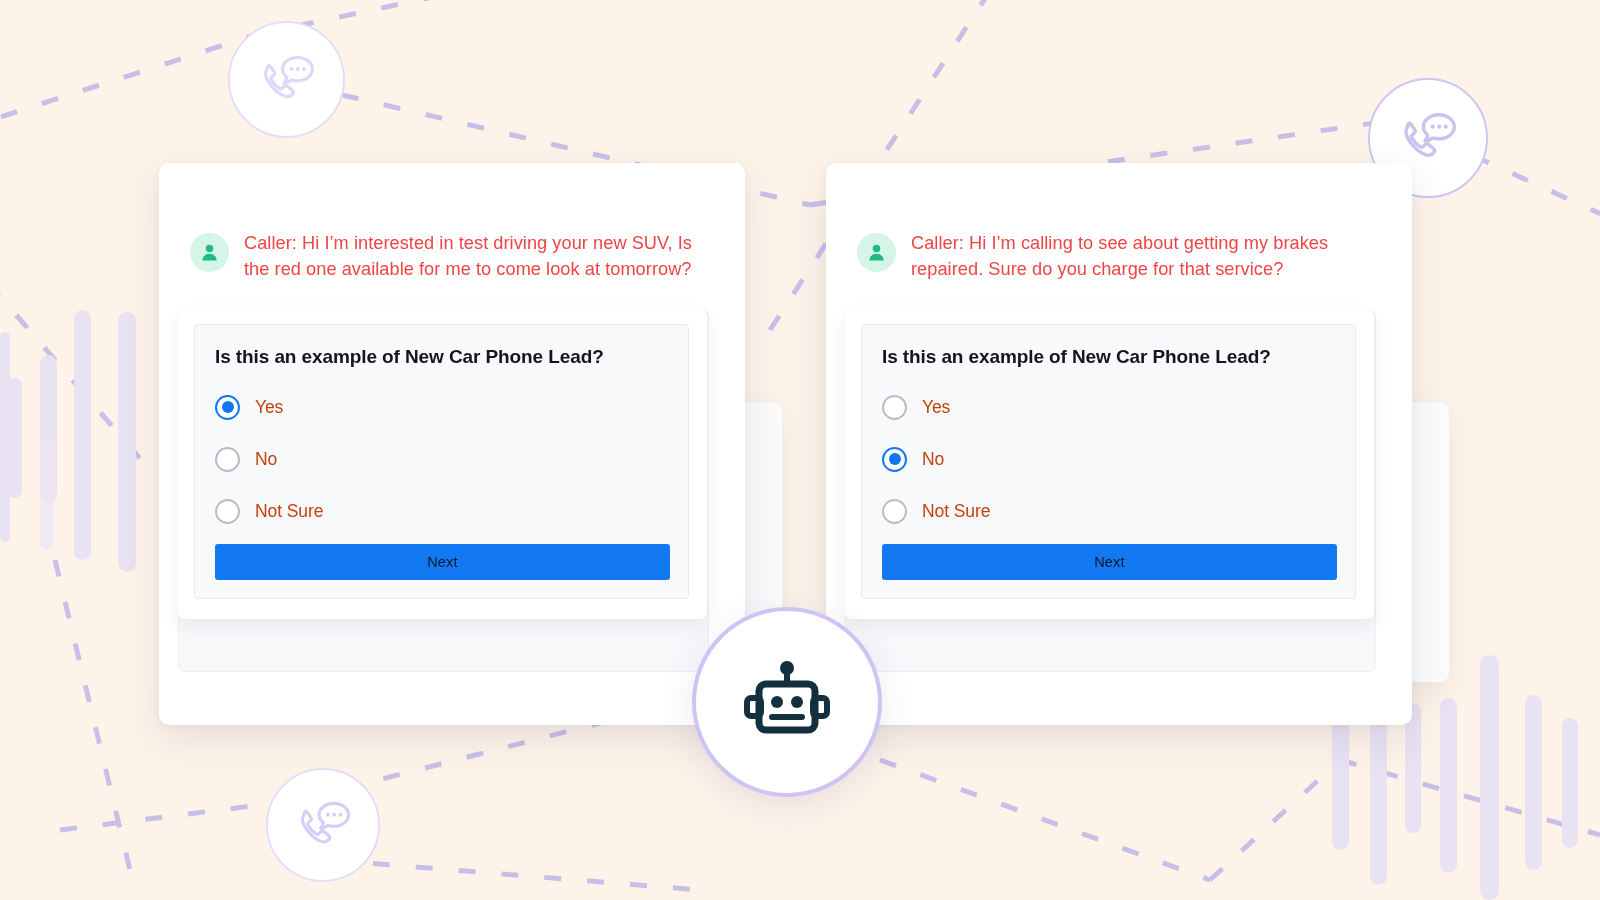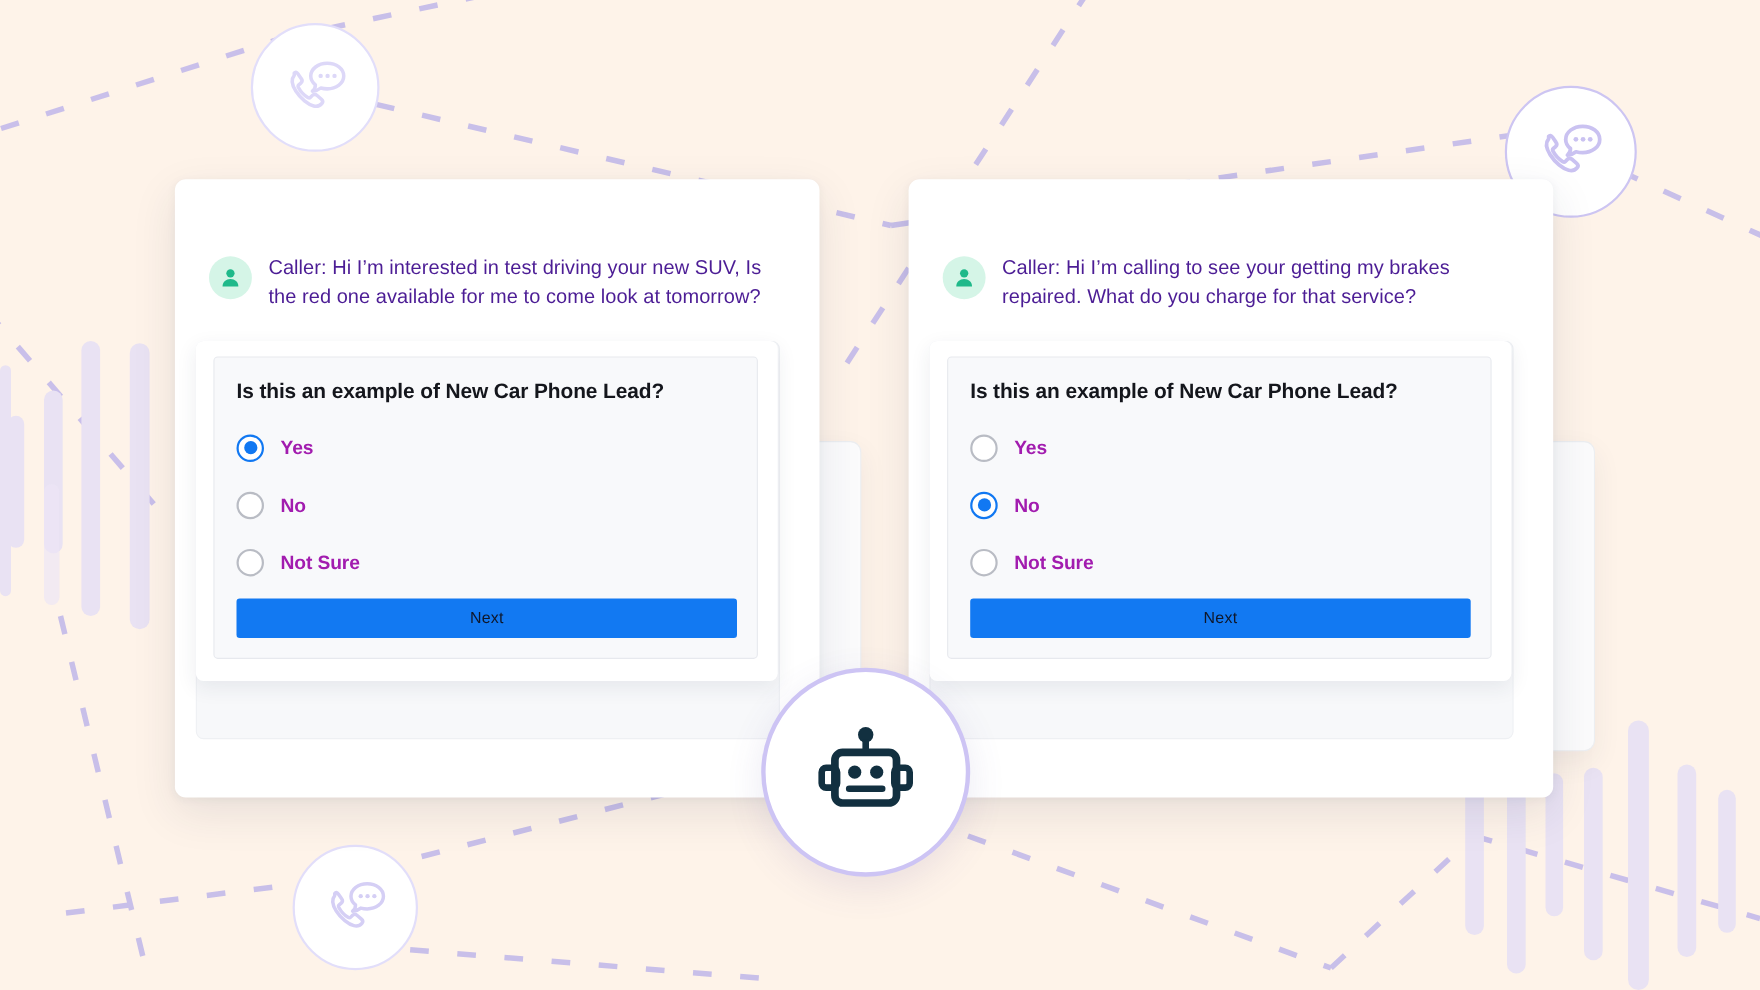--- a/index.html
+++ b/index.html
@@ -82,21 +82,21 @@
     border-radius: 50%;
     background: #d5f5e7;
     display: flex;
     align-items: center;
     justify-content: center;
     margin-top: 2px;
   }
   .caller-text {
     font-size: 18.2px;
     line-height: 1.42;
-    color: #4c1d95;
+    color: #ef4444;
     letter-spacing: 0.05px;
     max-width: 452px;
   }
 
   
   .card-inner-sheet {
     position: absolute;
     left: 19px;
     top: 147px;
     width: 529px;
@@ -165,22 +165,22 @@
     left: 50%;
     top: 50%;
     transform: translate(-50%, -50%);
     width: 12px;
     height: 12px;
     border-radius: 50%;
     background: #1178f2;
   }
   .radio-label {
     font-size: 17.5px;
-    font-weight: bold;
-    color: #a21caf;
+    font-weight: normal;
+    color: #c2410c;
     letter-spacing: -0.1px;
   }
   .next-button {
     position: absolute;
     left: 20px;
     bottom: 18px;
     width: 455px;
     height: 36px;
     background: #1279f2;
     border: none;
@@ -334,21 +334,21 @@
   <div class="card-behind"></div>
   <div class="card-outer">
 
     <div class="caller-row">
       <div class="avatar">
         <svg width="21" height="21" viewBox="0 0 24 24">
           <circle cx="12" cy="7.4" r="4.3" fill="#1fb98a"></circle>
           <path d="M3.8 21c0-4.5 3.7-7.6 8.2-7.6s8.2 3.1 8.2 7.6z" fill="#1fb98a"></path>
         </svg>
       </div>
-      <div class="caller-text">Caller: Hi I’m calling to see your getting my brakes repaired. What do you charge for that service?</div>
+      <div class="caller-text">Caller: Hi I’m calling to see about getting my brakes repaired. Sure do you charge for that service?</div>
     </div>
 
     <div class="card-inner-base"></div>
     <div class="card-inner-sheet">
       <div class="quiz-panel">
         <div class="quiz-question">Is this an example of New Car Phone Lead?</div>
 
         <div class="radio-row">
           <span class="radio-mark"></span>
           <span class="radio-label">Yes</span>

